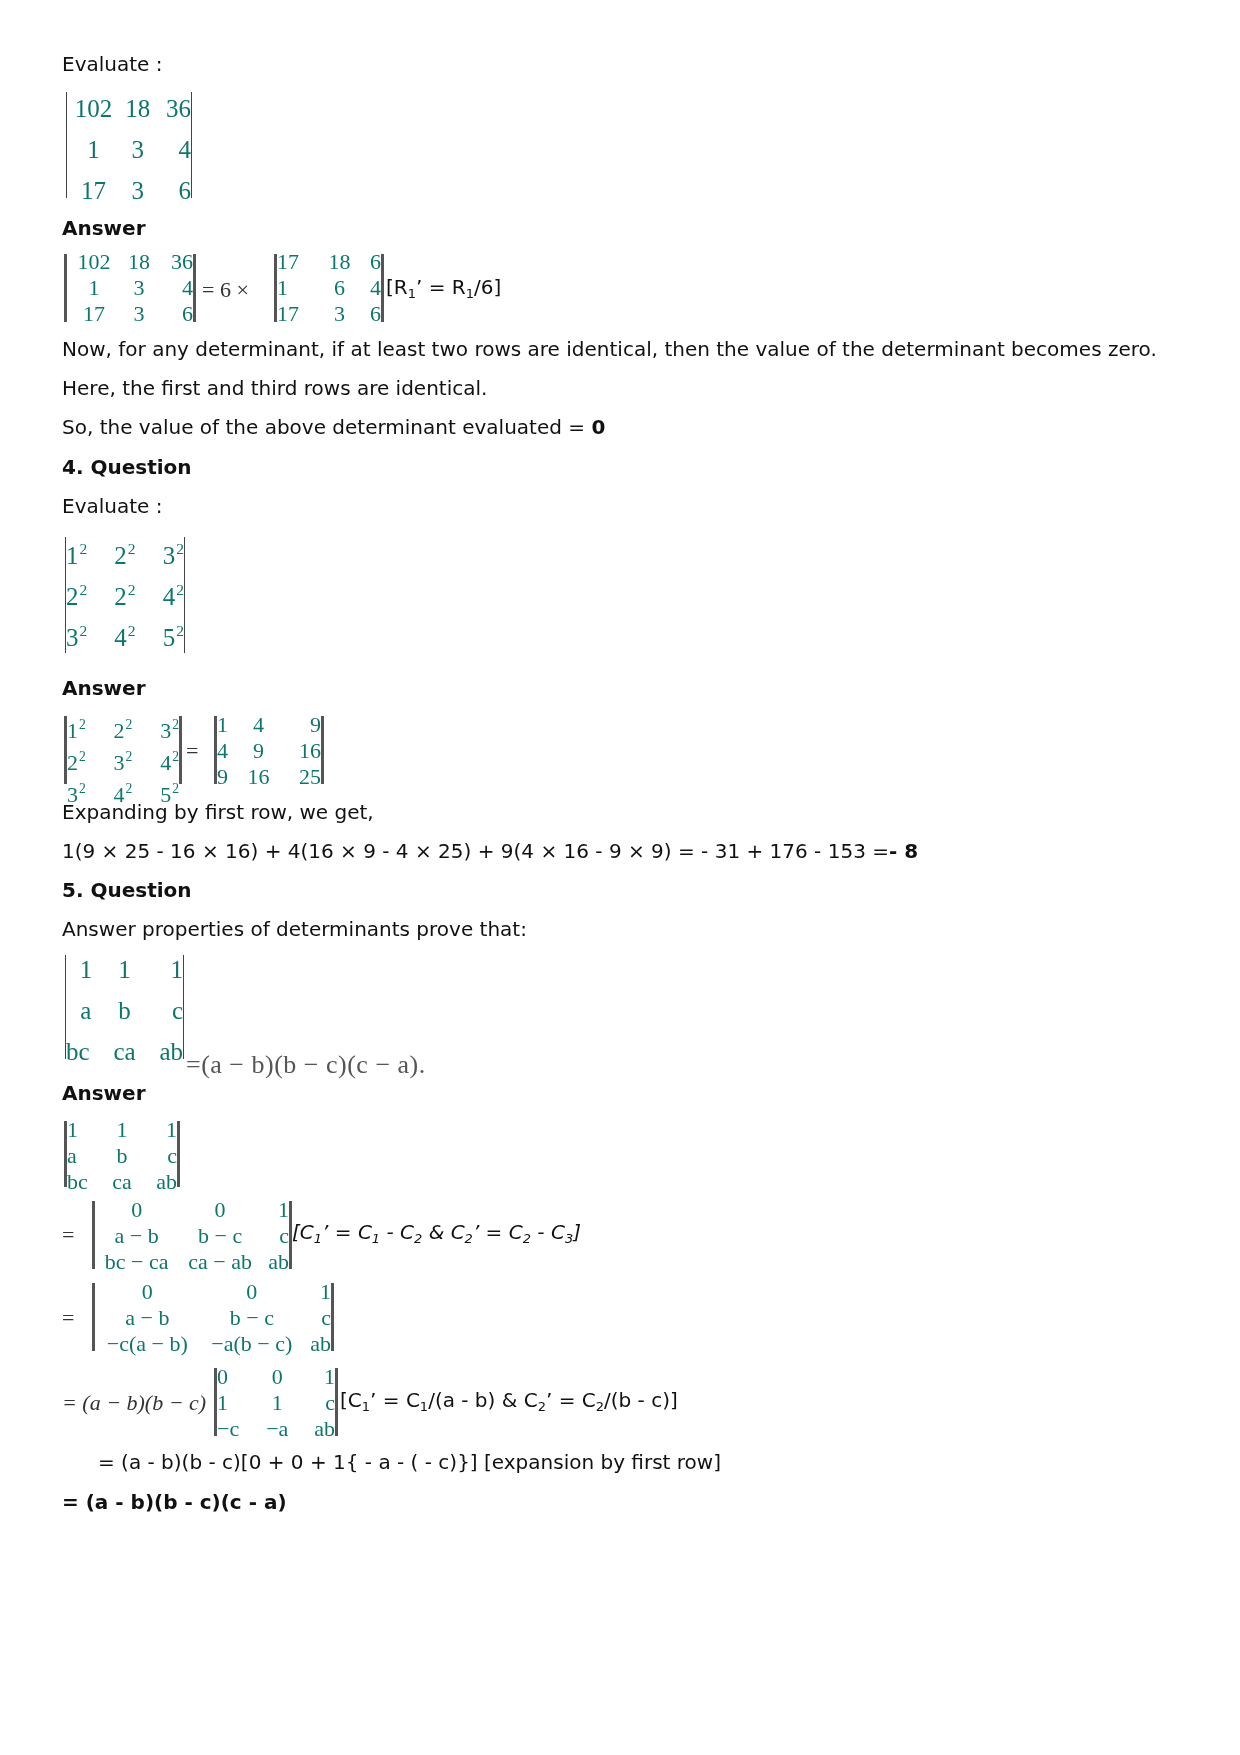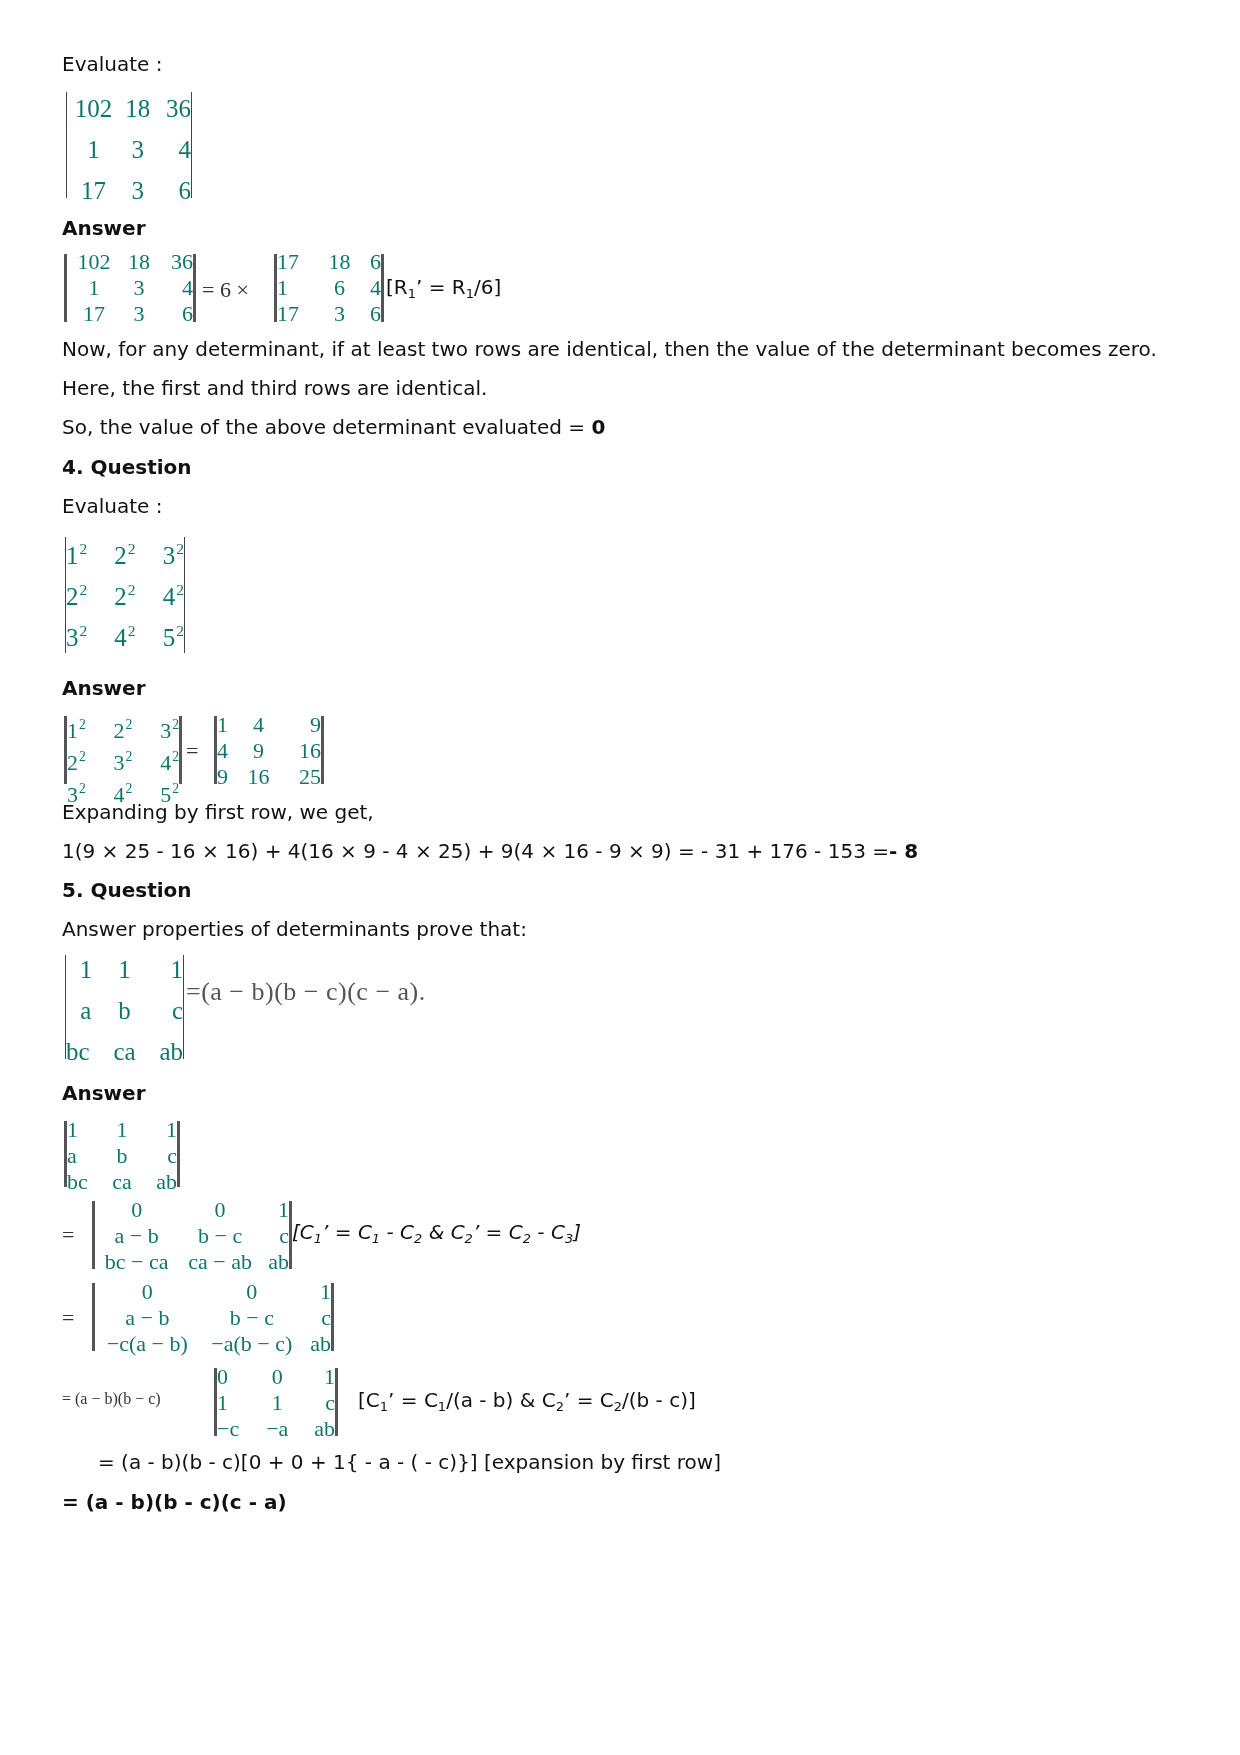--- a/index.html
+++ b/index.html
@@ -193,21 +193,21 @@
           <td class="r">c</td>
         </tr>
     <tr>
           <td style="height:37px;" class="l">bc</td>
           <td>ca</td>
           <td class="r">ab</td>
         </tr>
   </tbody>
     </table>
 </div>
-<div class="abs serif" style="left:186px;top:977px;font-size:26px;color:#555;letter-spacing:0.5px;">=(a − b)(b − c)(c − a).</div>
+<div class="abs serif" style="left:186px;top:1050px;font-size:26px;color:#555;letter-spacing:0.5px;">=(a − b)(b − c)(c − a).</div>
 
 <div class="abs txt bold" style="left:62px;top:1081px;">Answer</div>
 
 <div class="det small" style="left:64px;top:1121px;width:110px;height:66px;border-width:3px;border-color:#555;">
   <table style="width:110px;margin-top:-4px;">
     <tbody>
         <tr>
           <td class="l">1</td>
           <td>1</td>
           <td class="r">1</td>
@@ -266,21 +266,21 @@
         </tr>
     <tr>
           <td>−c(a − b)</td>
           <td>−a(b − c)</td>
           <td class="r">ab</td>
         </tr>
   </tbody>
     </table>
 </div>
 
-<div class="abs serif" style="left:62px;top:1390px;font-size:16px;">= (a − b)(b − c)</div>
+<div class="abs serif" style="left:62px;top:1390px;font-size:22px;font-style:italic;">= (a − b)(b − c)</div>
 <div class="det small" style="left:214px;top:1368px;width:118px;height:68px;border-width:3px;border-color:#555;">
   <table style="width:118px;margin-top:-4px;">
     <tbody>
         <tr>
           <td class="l">0</td>
           <td>0</td>
           <td class="r">1</td>
         </tr>
     <tr>
           <td class="l">1</td>
@@ -288,16 +288,16 @@
           <td class="r">c</td>
         </tr>
     <tr>
           <td class="l">−c</td>
           <td>−a</td>
           <td class="r">ab</td>
         </tr>
   </tbody>
     </table>
 </div>
-<div class="abs txt" style="left:358px;top:1388px;"><span>[C</span><sub class="s">1</sub><span>’ = C</span><sub class="s">1</sub><span>/(a - b) &amp; C</span><sub class="s">2</sub><span>’ = C</span><sub class="s">2</sub><span>/(b - c)]</span></div>
+<div class="abs txt" style="left:340px;top:1388px;"><span>[C</span><sub class="s">1</sub><span>’ = C</span><sub class="s">1</sub><span>/(a - b) &amp; C</span><sub class="s">2</sub><span>’ = C</span><sub class="s">2</sub><span>/(b - c)]</span></div>
 
 <div class="abs txt" style="left:62px;top:1450px;margin-left:36px;">= (a - b)(b - c)[0 + 0 + 1{ - a - ( - c)}] [expansion by first row]</div>
 <div class="abs txt bold" style="left:62px;top:1490px;">= (a - b)(b - c)(c - a)</div>
 
 </body></html>

